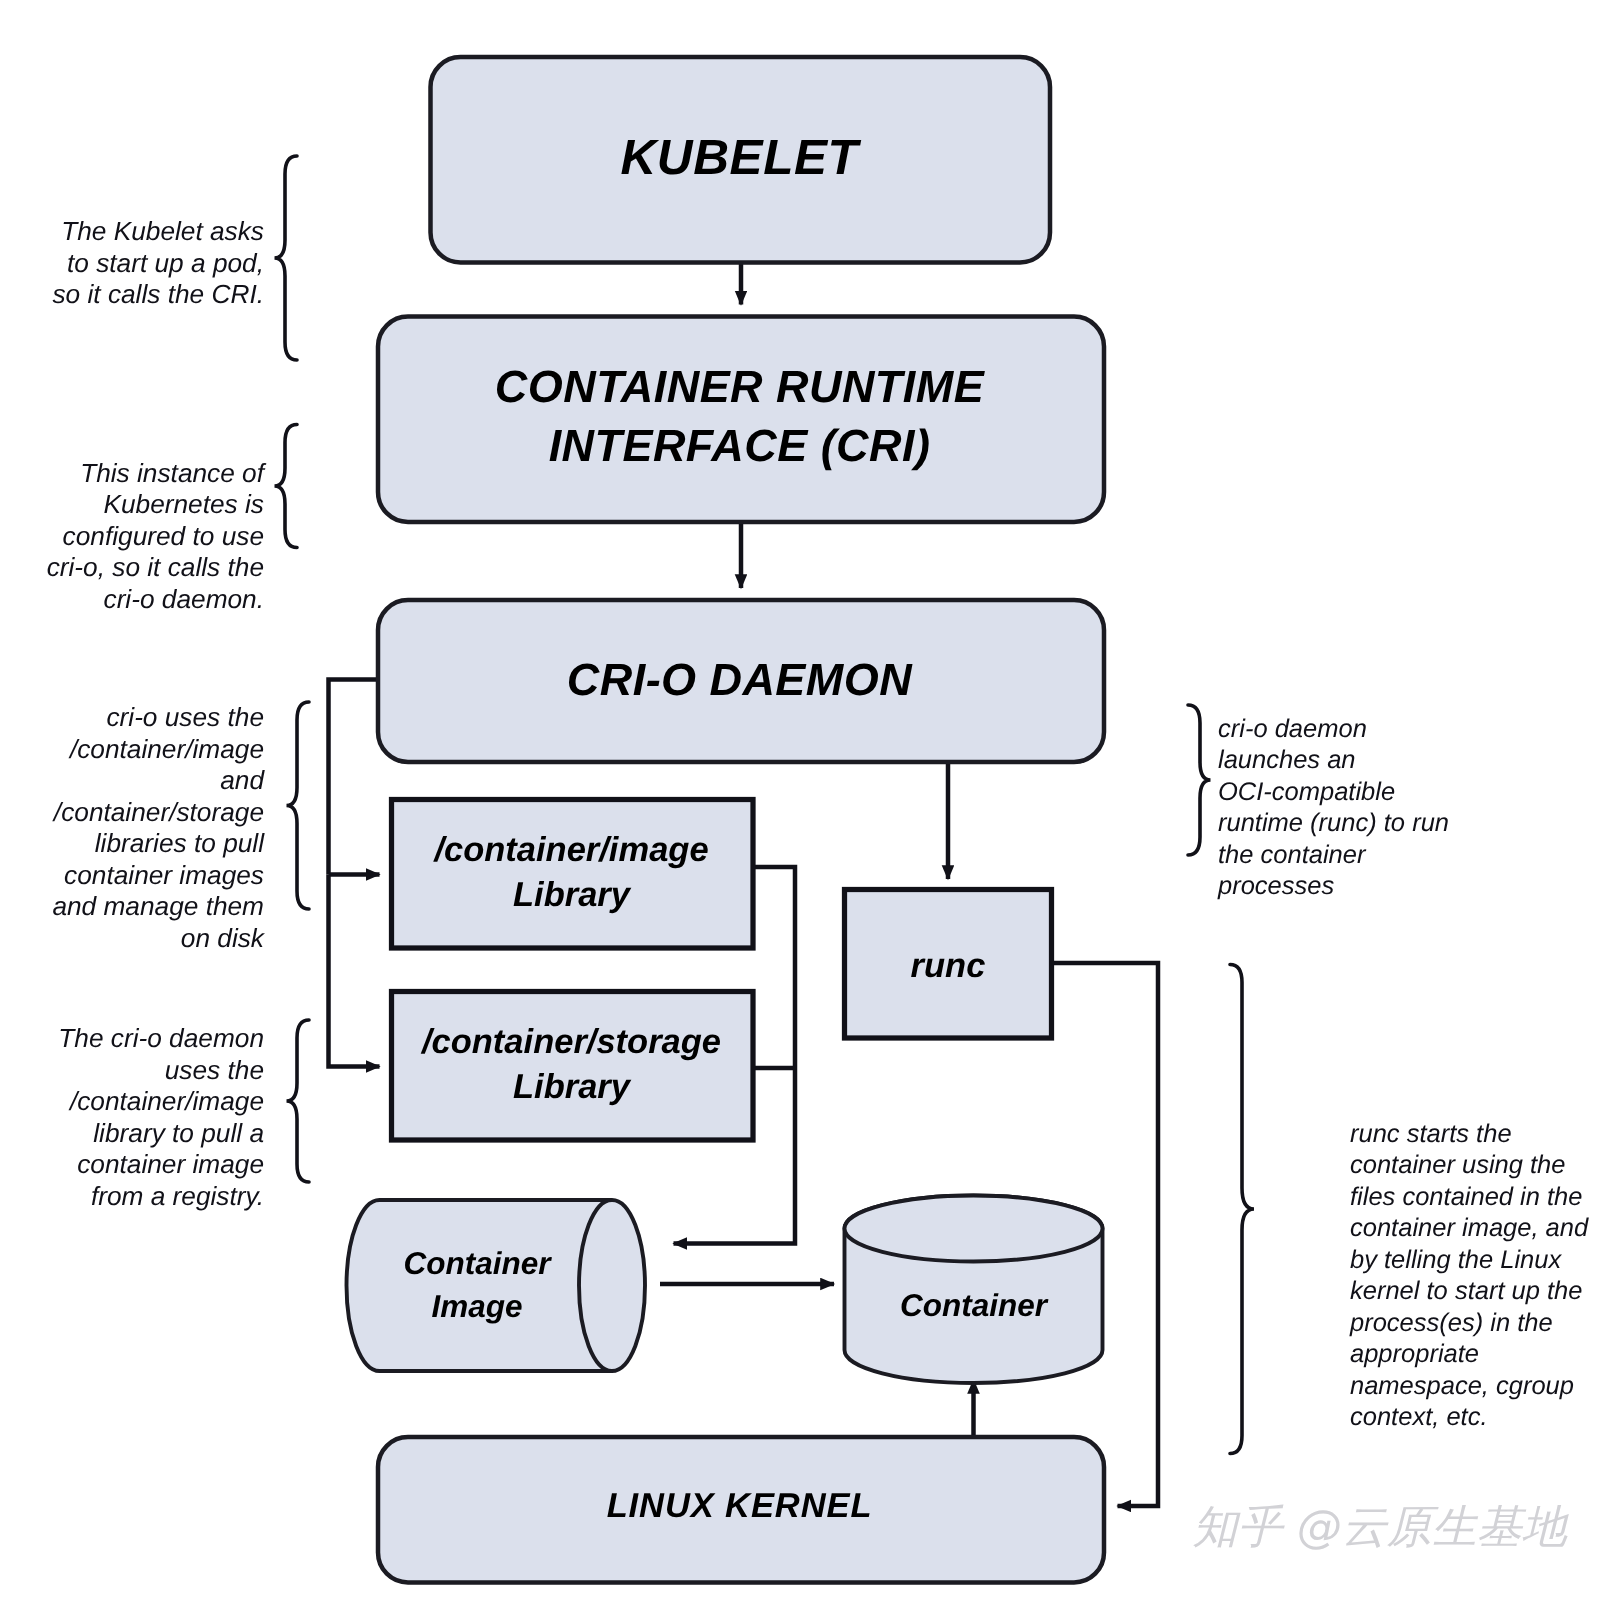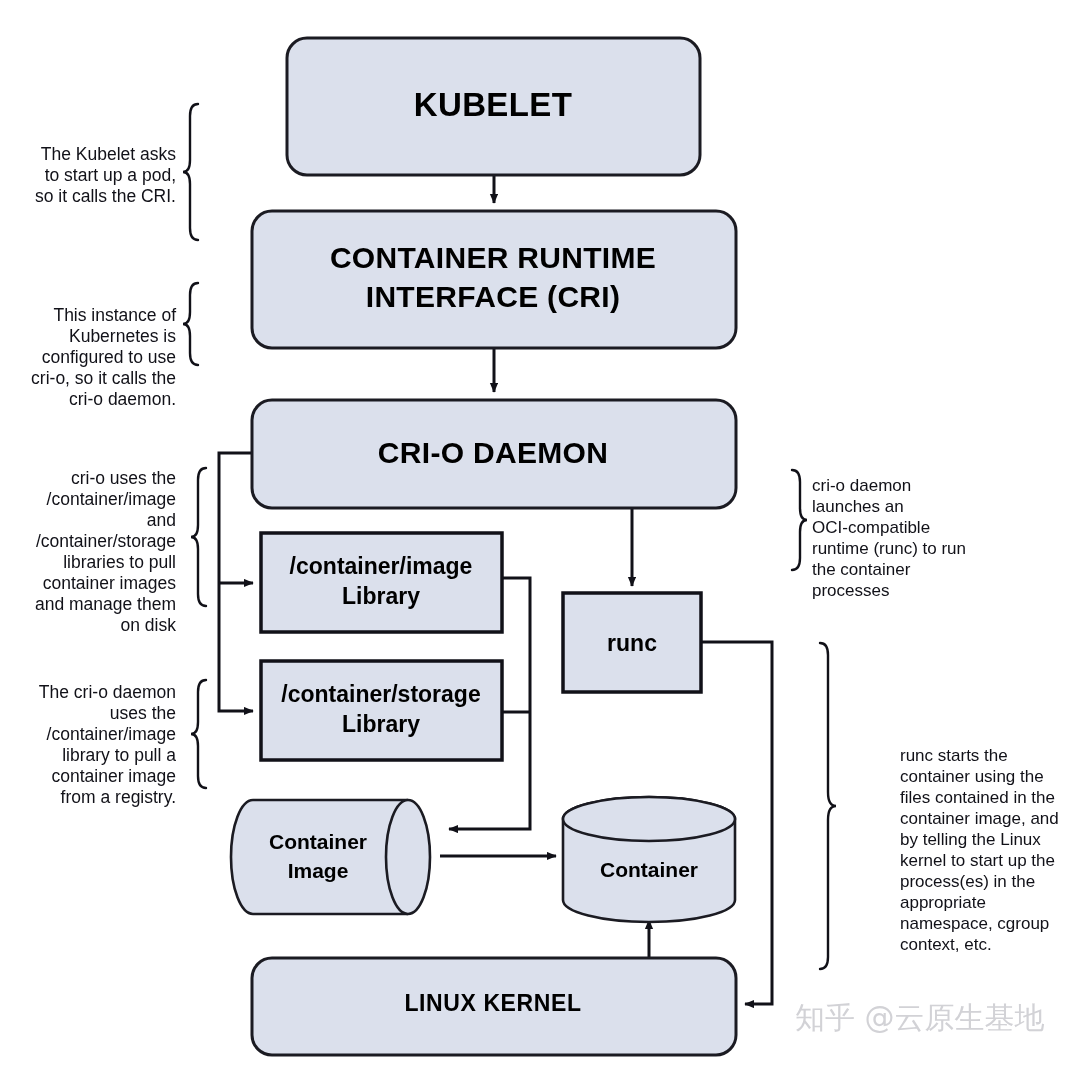--- a/index.html
+++ b/index.html
@@ -1,18 +1,18 @@
 <!DOCTYPE html>
 <html><head>
 <meta charset="utf-8">
 <style>
   html,body{margin:0;padding:0;background:#ffffff;}
   body{width:1080px;height:1079px;position:relative;overflow:hidden;
        font-family:"Liberation Sans","DejaVu Sans",sans-serif;}
-  #stage{position:absolute;inset:0;width:1080px;height:1079px;}
+  #stage{position:absolute;inset:0;width:1080px;height:1079px;font-style:italic;}
   svg#diagram{position:absolute;left:0;top:0;width:1080px;height:1079px;}
   .boxfill{fill:#dbe0ec;stroke:#1b1b22;stroke-width:3;}
   .boxfill-sq{fill:#dbe0ec;stroke:#111118;stroke-width:3.5;}
   .cyl{fill:#dbe0ec;stroke:#1b1b22;stroke-width:2.6;}
   .cyltop{fill:#dbe0ec;stroke:#1b1b22;stroke-width:2.6;}
   .conn{fill:none;stroke:#111118;stroke-width:3;}
   .brace{fill:none;stroke:#111118;stroke-width:2.4;stroke-linecap:round;}
   text{fill:#000000;}
   .lbl-xl{font-size:33px;font-weight:bold;letter-spacing:.4px;}
   .lbl-lg{font-size:30px;font-weight:bold;letter-spacing:.3px;}

